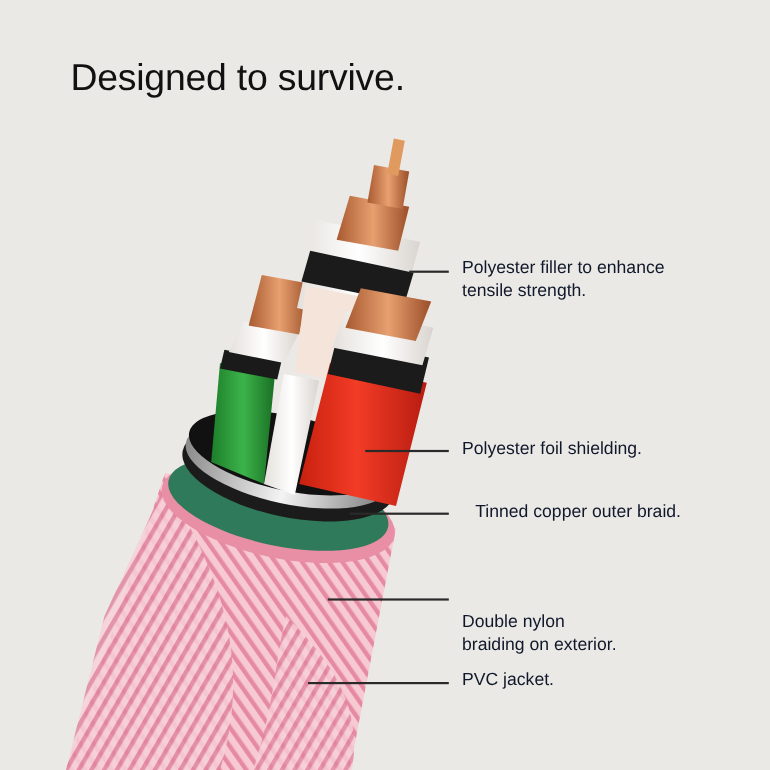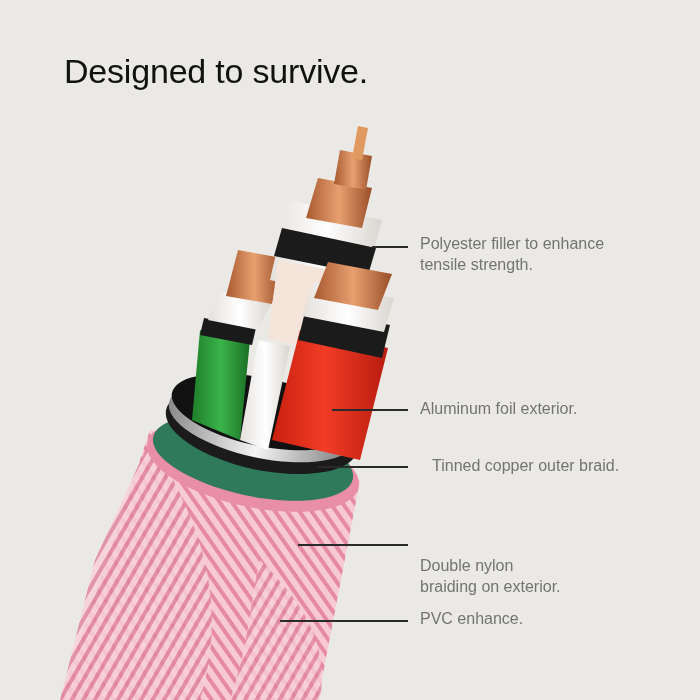--- a/index.html
+++ b/index.html
@@ -10,21 +10,21 @@
       color: #111111;
       position: relative;
     }
     .page-title {
       position: absolute; left: 64px; top: 50px;
       font-size: 34px; font-weight: 400; letter-spacing: -0.2px;
       margin: 0; line-height: 42px;
     }
     .illustration { position: absolute; left: 0; top: 0; width: 700px; height: 700px; }
     .callout-label {
-      position: absolute; font-size: 16px; line-height: 21px; color: #737373;
+      position: absolute; font-size: 16px; line-height: 21px; color: #0f172a;
       white-space: pre-line;
     }
     .leader {
       position: absolute; height: 1.5px; background: #2a2a2a;
     }
   </style>
 </head>
 <body>
 
 <h1 class="page-title">Designed to survive.</h1>
@@ -103,23 +103,23 @@
     <path d="M314,282 L394,298 L384,332 L302,316 Z" fill="url(#whiteG)"></path>
     <path d="M328,262 L392,274 L378,310 L314,298 Z" fill="url(#copperG)"></path>
   </g>
 </svg>
 
 <div class="leader" style="left:372px; top:246px; width:36px;"></div>
 <div class="callout-label" style="left:420px; top:233px;">Polyester filler to enhance
 tensile strength.</div>
 
 <div class="leader" style="left:332px; top:409px; width:76px;"></div>
-<div class="callout-label" style="left:420px; top:398px;">Aluminum foil exterior.</div>
+<div class="callout-label" style="left:420px; top:398px;">Polyester foil shielding.</div>
 
 <div class="leader" style="left:318px; top:466px; width:90px;"></div>
 <div class="callout-label" style="left:432px; top:455px;">Tinned copper outer braid.</div>
 
 <div class="leader" style="left:298px; top:544px; width:110px;"></div>
 <div class="callout-label" style="left:420px; top:555px;">Double nylon
 braiding on exterior.</div>
 
 <div class="leader" style="left:280px; top:620px; width:128px;"></div>
-<div class="callout-label" style="left:420px; top:608px;">PVC enhance.</div>
+<div class="callout-label" style="left:420px; top:608px;">PVC jacket.</div>
 
 </body></html>

